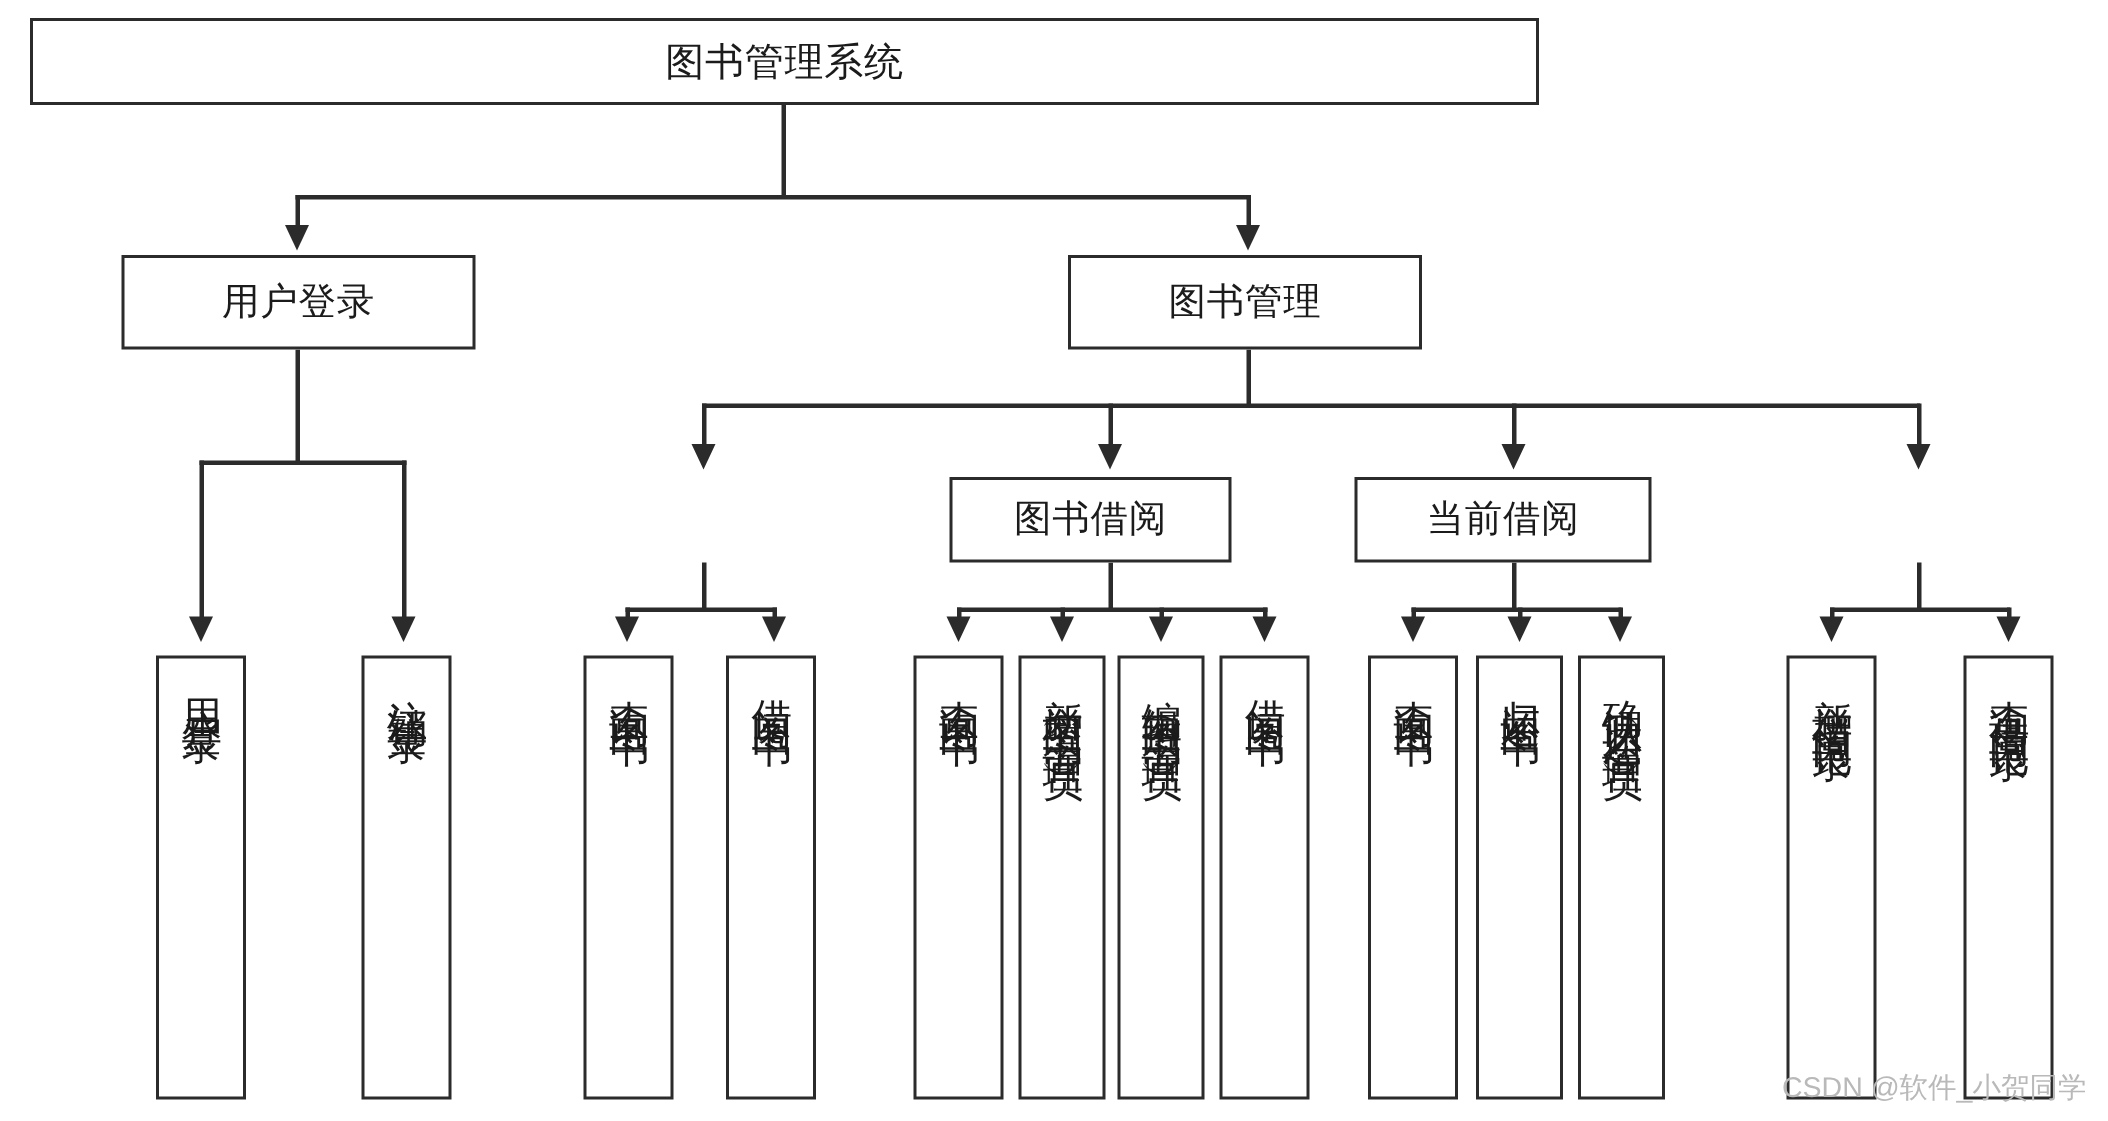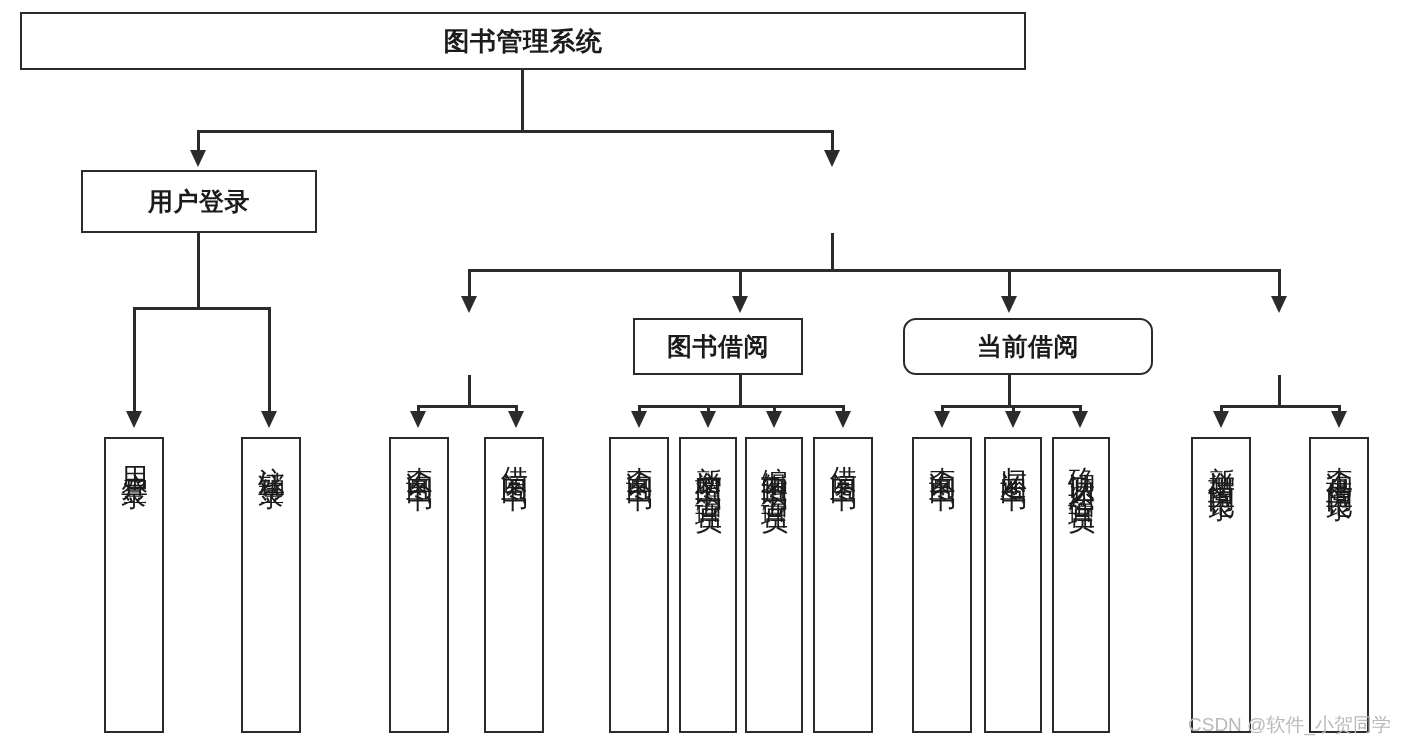--- a/index.html
+++ b/index.html
@@ -32,21 +32,20 @@
     text-align:center;
     line-height:1.18;
     color:#1b1b1b;
     letter-spacing:0.5px;
     white-space:nowrap;
   }
   
   .node.horiz .label{
     font-size:25px;
     writing-mode:horizontal-tb;
-    font-weight:bold;
   }
   .node.root .label{ font-size:26px; }
   
   .node.vert{
     align-items:flex-start;
     padding-top:6px;
   }
   .node.vert .label{
     writing-mode:vertical-rl;
     text-orientation:upright;
@@ -89,27 +88,30 @@
 <div id="diagram">
 
   <div class="node horiz root" style="left:20px;top:12px;width:1006px;height:58px;">
     <span class="label">图书管理系统</span>
   </div>
 
   <div class="node horiz" style="left:81px;top:170px;width:236px;height:63px;">
     <span class="label">用户登录</span>
   </div>
 
-
-
-  <div class="node horiz" style="left:633px;top:318px;width:170px;height:57px;">
+  <div class="node horiz" style="left:712px;top:170px;width:236px;height:63px;">
+    <span class="label">图书管理</span>
+  </div>
+
+
+  <div class="node horiz" style="left:633px;top:318px;width:188px;height:57px;">
     <span class="label">图书借阅</span>
   </div>
 
-  <div class="node horiz" style="left:903px;top:318px;width:250px;height:57px;border-radius:13px;">
+  <div class="node horiz" style="left:903px;top:318px;width:198px;height:57px;">
     <span class="label">当前借阅</span>
   </div>
 
 
   <div class="node vert" style="left:104px;top:437px;width:60px;height:296px;">
     <span class="label">用户登录</span>
   </div>
   <div class="node vert" style="left:241px;top:437px;width:60px;height:296px;">
     <span class="label">注销登录</span>
   </div>

